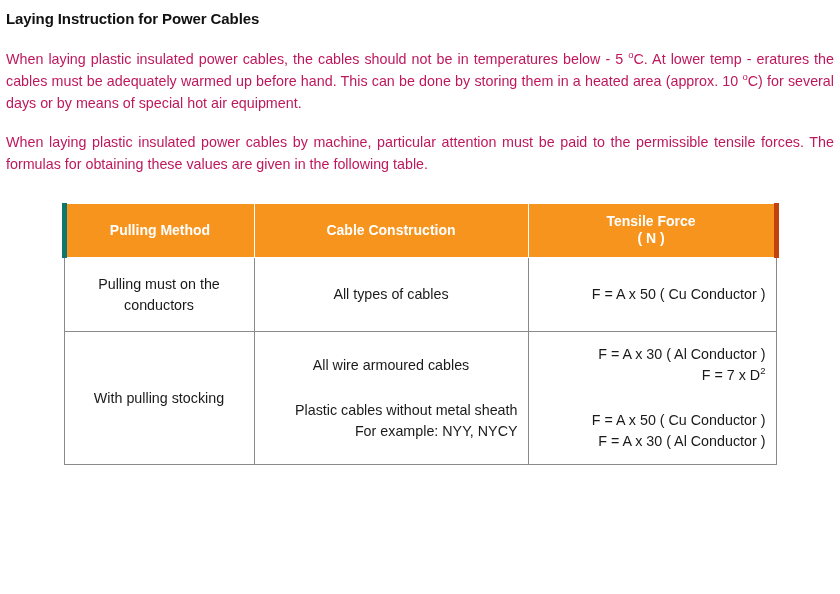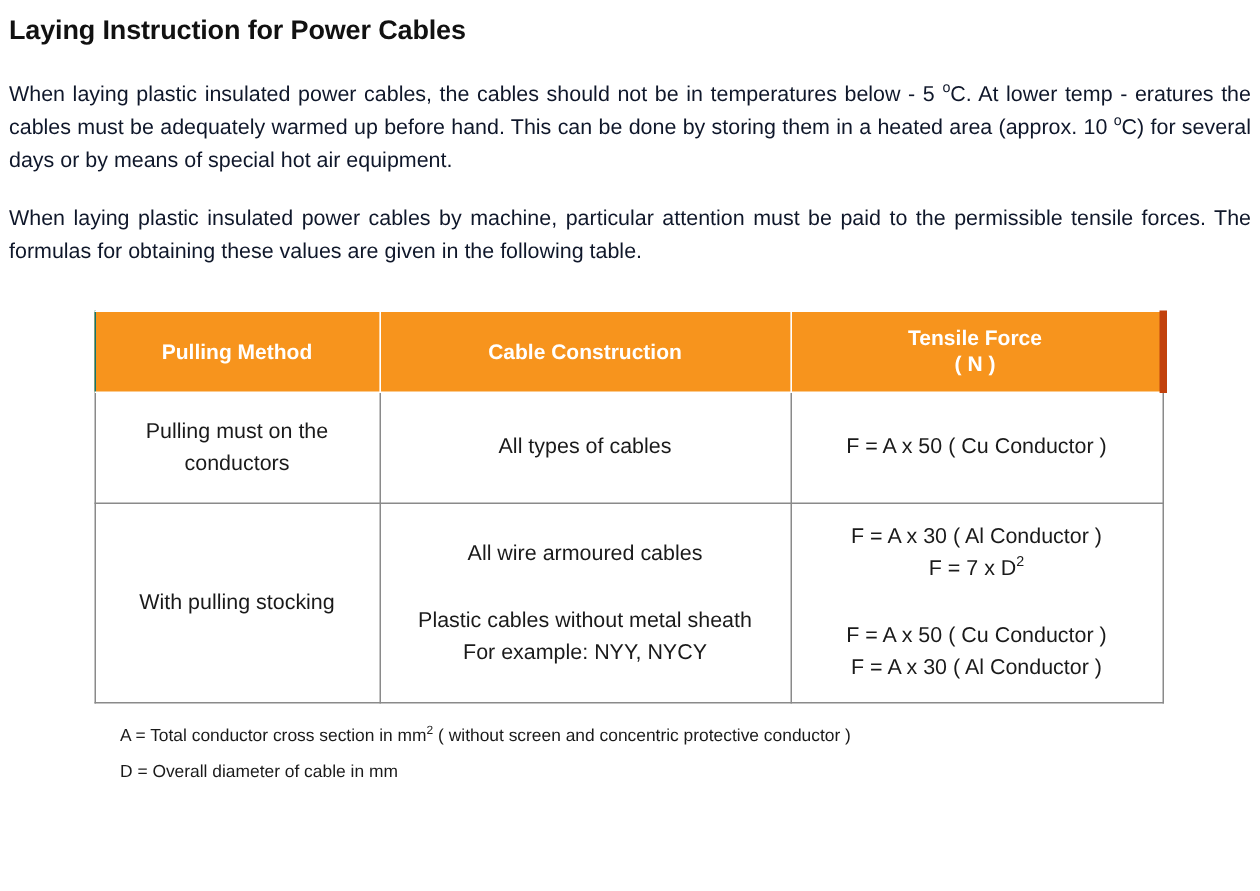--- a/index.html
+++ b/index.html
@@ -13,32 +13,32 @@
     height: 594px;
     font-family: "Liberation Sans", sans-serif;
     color: #1a1a1a;
     position: relative;
     overflow: hidden;
   }
   .page {
     padding: 6px 2px 0 2px;
   }
   h1.doc-title {
-    font-size: 18px;
+    font-size: 15px;
     font-weight: bold;
     margin: 4px 0 0 4px;
     letter-spacing: -0.1px;
     color: #111;
   }
   .para {
     font-size: 14.3px;
     line-height: 22px;
     margin: 17px 4px 0 4px;
     text-align: justify;
-    color: #0f172a;
+    color: #be185d;
   }
   .para.first { margin-top: 21px; }
   sup.deg {
     font-size: 9.5px;
     vertical-align: super;
     line-height: 0;
   }
   
   .table-wrap {
     margin: 28px 0 0 0;
@@ -53,38 +53,38 @@
   table.force-table th {
     background: #F7941D;
     color: #ffffff;
     font-size: 14px;
     font-weight: bold;
     text-align: center;
     padding: 9px 4px 10px 4px;
     border: 1px solid #ffffff;
     line-height: 17px;
   }
-  table.force-table th:first-child { border-left: 1px solid #0f766e; }
+  table.force-table th:first-child { border-left: 5px solid #0f766e; }
   table.force-table th:last-child { border-right: 5px solid #c2410c; }
   table.force-table td {
     border: 1px solid #8a8a8a;
     font-size: 14.3px;
     vertical-align: middle;
     padding: 12px 10px;
     color: #1a1a1a;
   }
   .col1 { width: 190px; }
   .col2 { width: 274px; }
   .col3 { width: 248px; }
   td.c-center { text-align: center; line-height: 21px; }
-  td.c-left { text-align: center; line-height: 21px; }
+  td.c-left { text-align: right; line-height: 21px; }
   .row1 td { height: 74px; }
   .row2 td { height: 120px; vertical-align: middle; }
   .sub-block { line-height: 21px; }
-  .sub-block.gap { margin-top: 24px; }
+  .sub-block.gap { margin-top: 24px; text-align: right; }
   .force-lines div { white-space: nowrap; }
   .force-lines .fl-gap { margin-top: 24px; }
   sup.sq {
     font-size: 9.5px;
     vertical-align: super;
     line-height: 0;
   }
   
   .notes {
     margin: 14px 0 0 0;
@@ -145,18 +145,14 @@
             <div>F = A x 30    ( Al Conductor )</div>
             <div><span>F = 7 x D</span><sup class="sq">2</sup></div>
             <div class="fl-gap">F = A x 50    ( Cu Conductor )</div>
             <div>F = A x 30    ( Al Conductor )</div>
           </td>
         </tr>
       </tbody>
     </table>
   </div>
 
-  <div class="notes">
-    <div class="note"><span>A = Total conductor cross section in mm</span><sup>2</sup><span> ( without screen and concentric protective conductor )</span></div>
-    <div class="note">D = Overall diameter of cable in mm</div>
-  </div>
 
 </div>
 
 </body></html>

